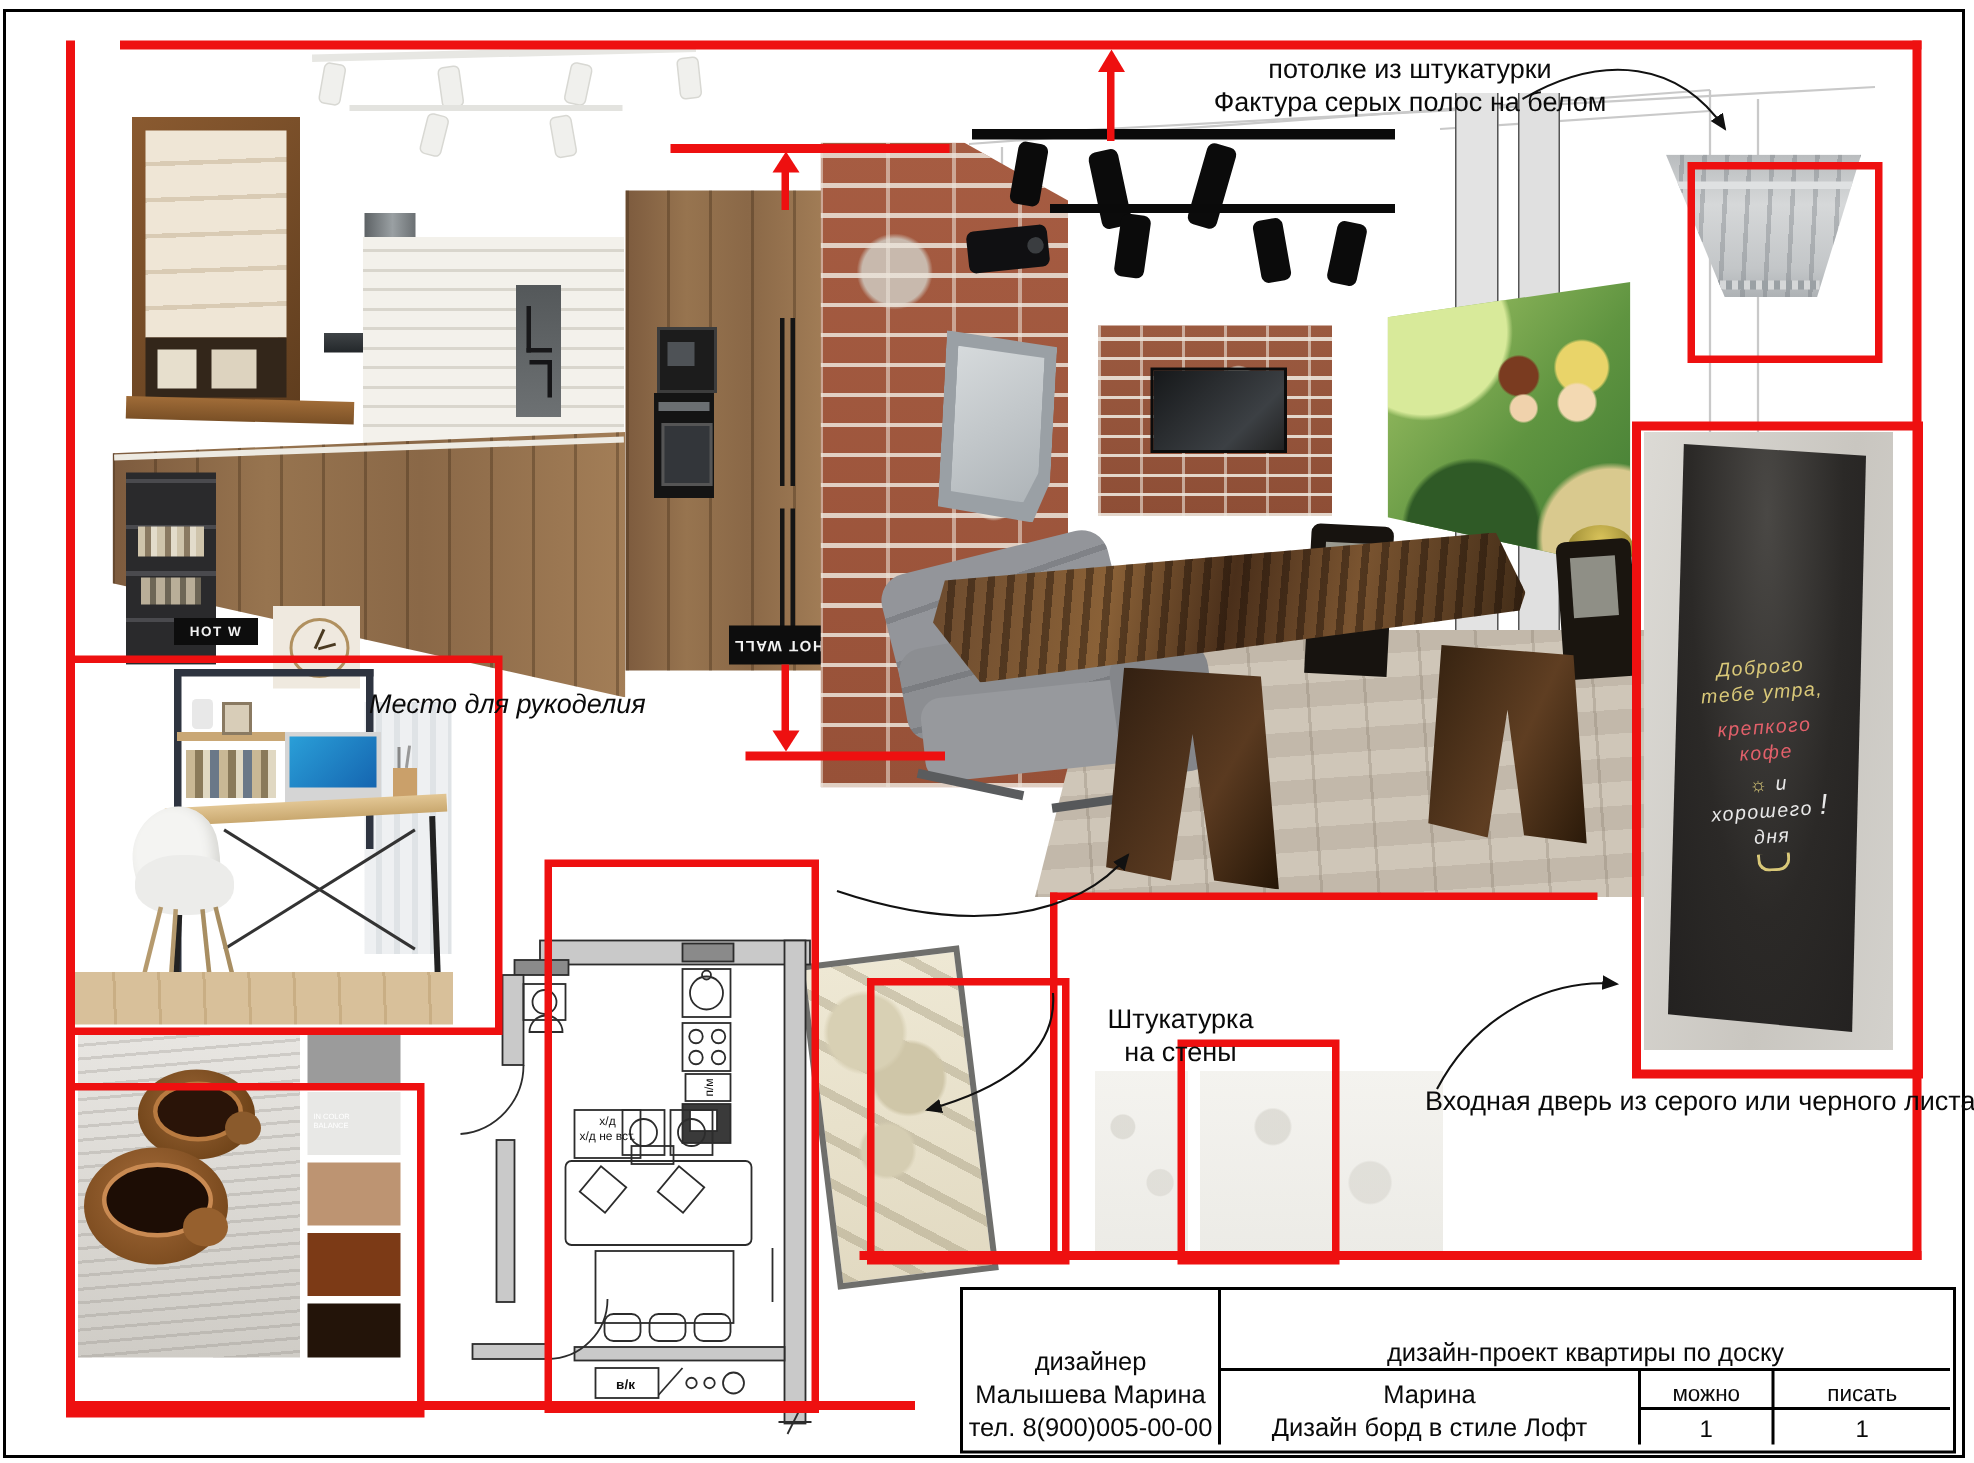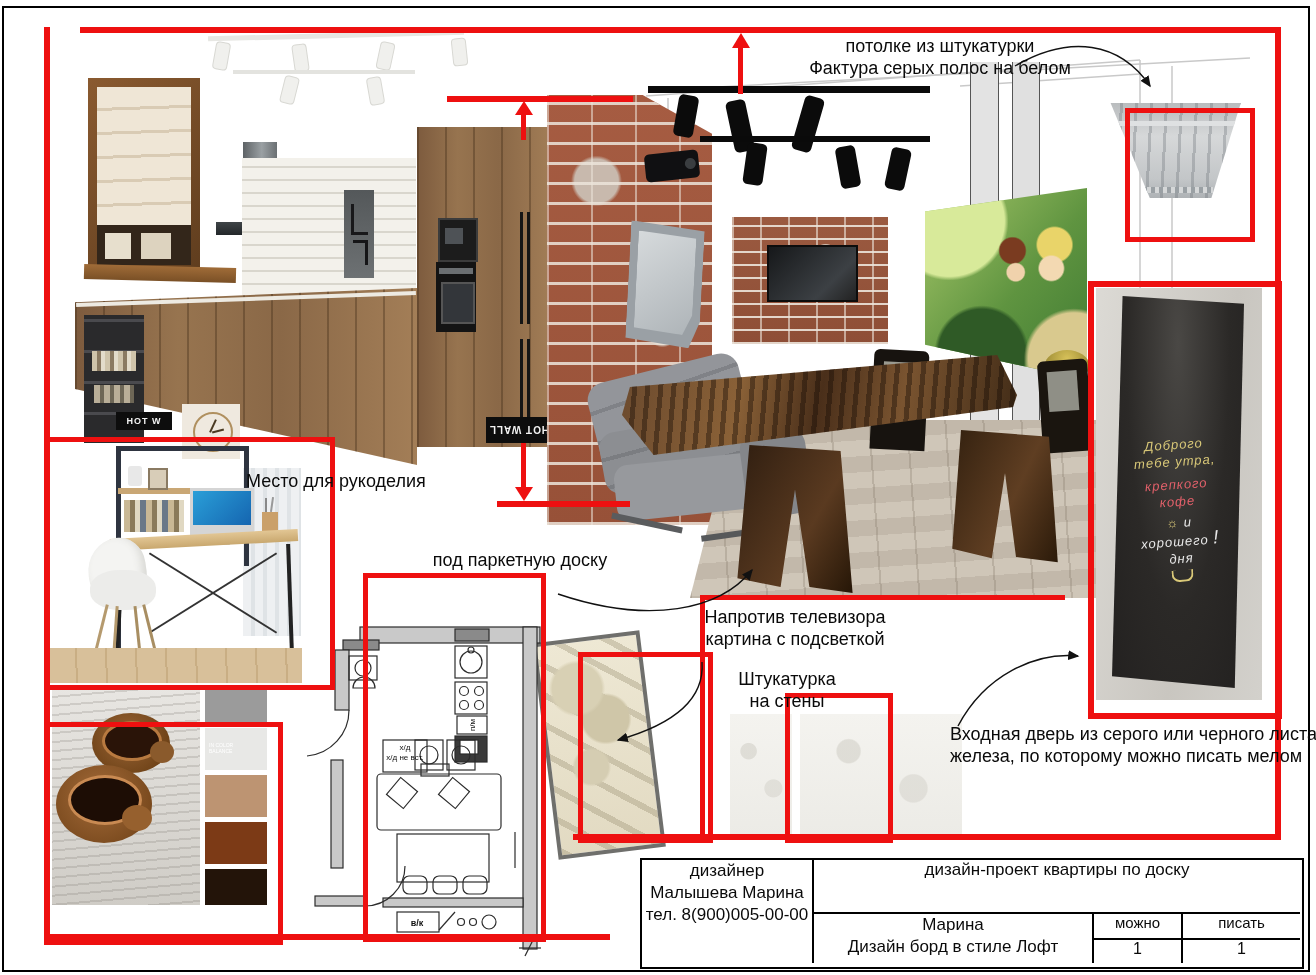--- a/index.html
+++ b/index.html
@@ -24,21 +24,21 @@
     radial-gradient(circle at 60% 30%, #d9cfc4 0 8%, transparent 9%),
     linear-gradient(#9b5a40,#8e4e36);}
   .wood-v{background:
     repeating-linear-gradient(90deg, rgba(60,40,20,.35) 0 2px, transparent 2px 28px),
     linear-gradient(90deg,#7d5b3e,#97744f 30%,#8a6847 60%,#a37e57);}
   .plaster{background:
     radial-gradient(circle at 30% 30%, rgba(210,208,200,.6) 0 8%, transparent 9%),
     radial-gradient(circle at 70% 60%, rgba(215,213,206,.6) 0 10%, transparent 11%),
     linear-gradient(#f4f3ef,#ecebe6);}
   .chalk{font-style:italic;font-size:13px;line-height:17px;text-align:center;letter-spacing:1px;}
-  .tb-cell{position:absolute;display:flex;align-items:flex-start;justify-content:center;text-align:center;}
+  .tb-cell{position:absolute;display:flex;align-items:flex-end;justify-content:center;text-align:center;}
   svg text{font-family:"Liberation Sans",sans-serif;}
 </style>
 </head>
 <body>
 
 <div id="sheet">
 
   <div class="abs" style="left:2px;top:6px;width:1304px;height:962px;border:2px solid #000;"></div>
 
   <svg class="abs" style="left:0;top:0;" width="1316" height="975">
@@ -368,35 +368,29 @@
       <path d="M558,594 C650,625 720,610 752,570" marker-end="url(#ah)"></path>
       <path d="M702,662 C705,702 668,726 618,740" marker-end="url(#ah)"></path>
       <path d="M958,726 C985,675 1035,652 1078,656" marker-end="url(#ah)"></path>
     </g>
   </svg>
 
   <div class="txt" style="left:760px;top:35px;width:360px;">
     <div>потолке из штукатурки</div>
     <div>Фактура серых полос на белом</div>
   </div>
-  <div class="txt" style="left:246px;top:470px;text-align:left;">Место для рукоделия</div>
+  <div class="txt" style="left:246px;top:458px;text-align:left;font-style:italic;">Место для рукоделия</div>
   <div class="txt" style="left:370px;top:549px;width:300px;">
-    <div>под паркетную доску</div>
-  </div>
-  <div class="txt" style="left:680px;top:606px;width:230px;">
-    <div>Напротив телевизора</div>
-    <div>картина с подсветкой</div>
   </div>
   <div class="txt" style="left:722px;top:668px;width:130px;">
     <div>Штукатурка</div>
     <div>на стены</div>
   </div>
   <div class="txt" style="left:950px;top:723px;width:330px;">
     <div>Входная дверь из серого или черного листа</div>
-    <div>железа, по которому можно писать мелом</div>
   </div>
 
   <div class="abs" style="left:640px;top:858px;width:660px;height:107px;border:2px solid #000;">
     <div class="abs" style="left:170px;top:0;width:2px;height:103px;background:#000;"></div>
     <div class="abs" style="left:170px;top:52px;width:488px;height:2px;background:#000;"></div>
     <div class="abs" style="left:450px;top:52px;width:2px;height:51px;background:#000;"></div>
     <div class="abs" style="left:539px;top:52px;width:2px;height:51px;background:#000;"></div>
     <div class="abs" style="left:450px;top:78px;width:208px;height:2px;background:#000;"></div>
 
     <div class="tb-cell" style="left:0;top:0;width:170px;height:103px;font-size:17px;line-height:22px;">

